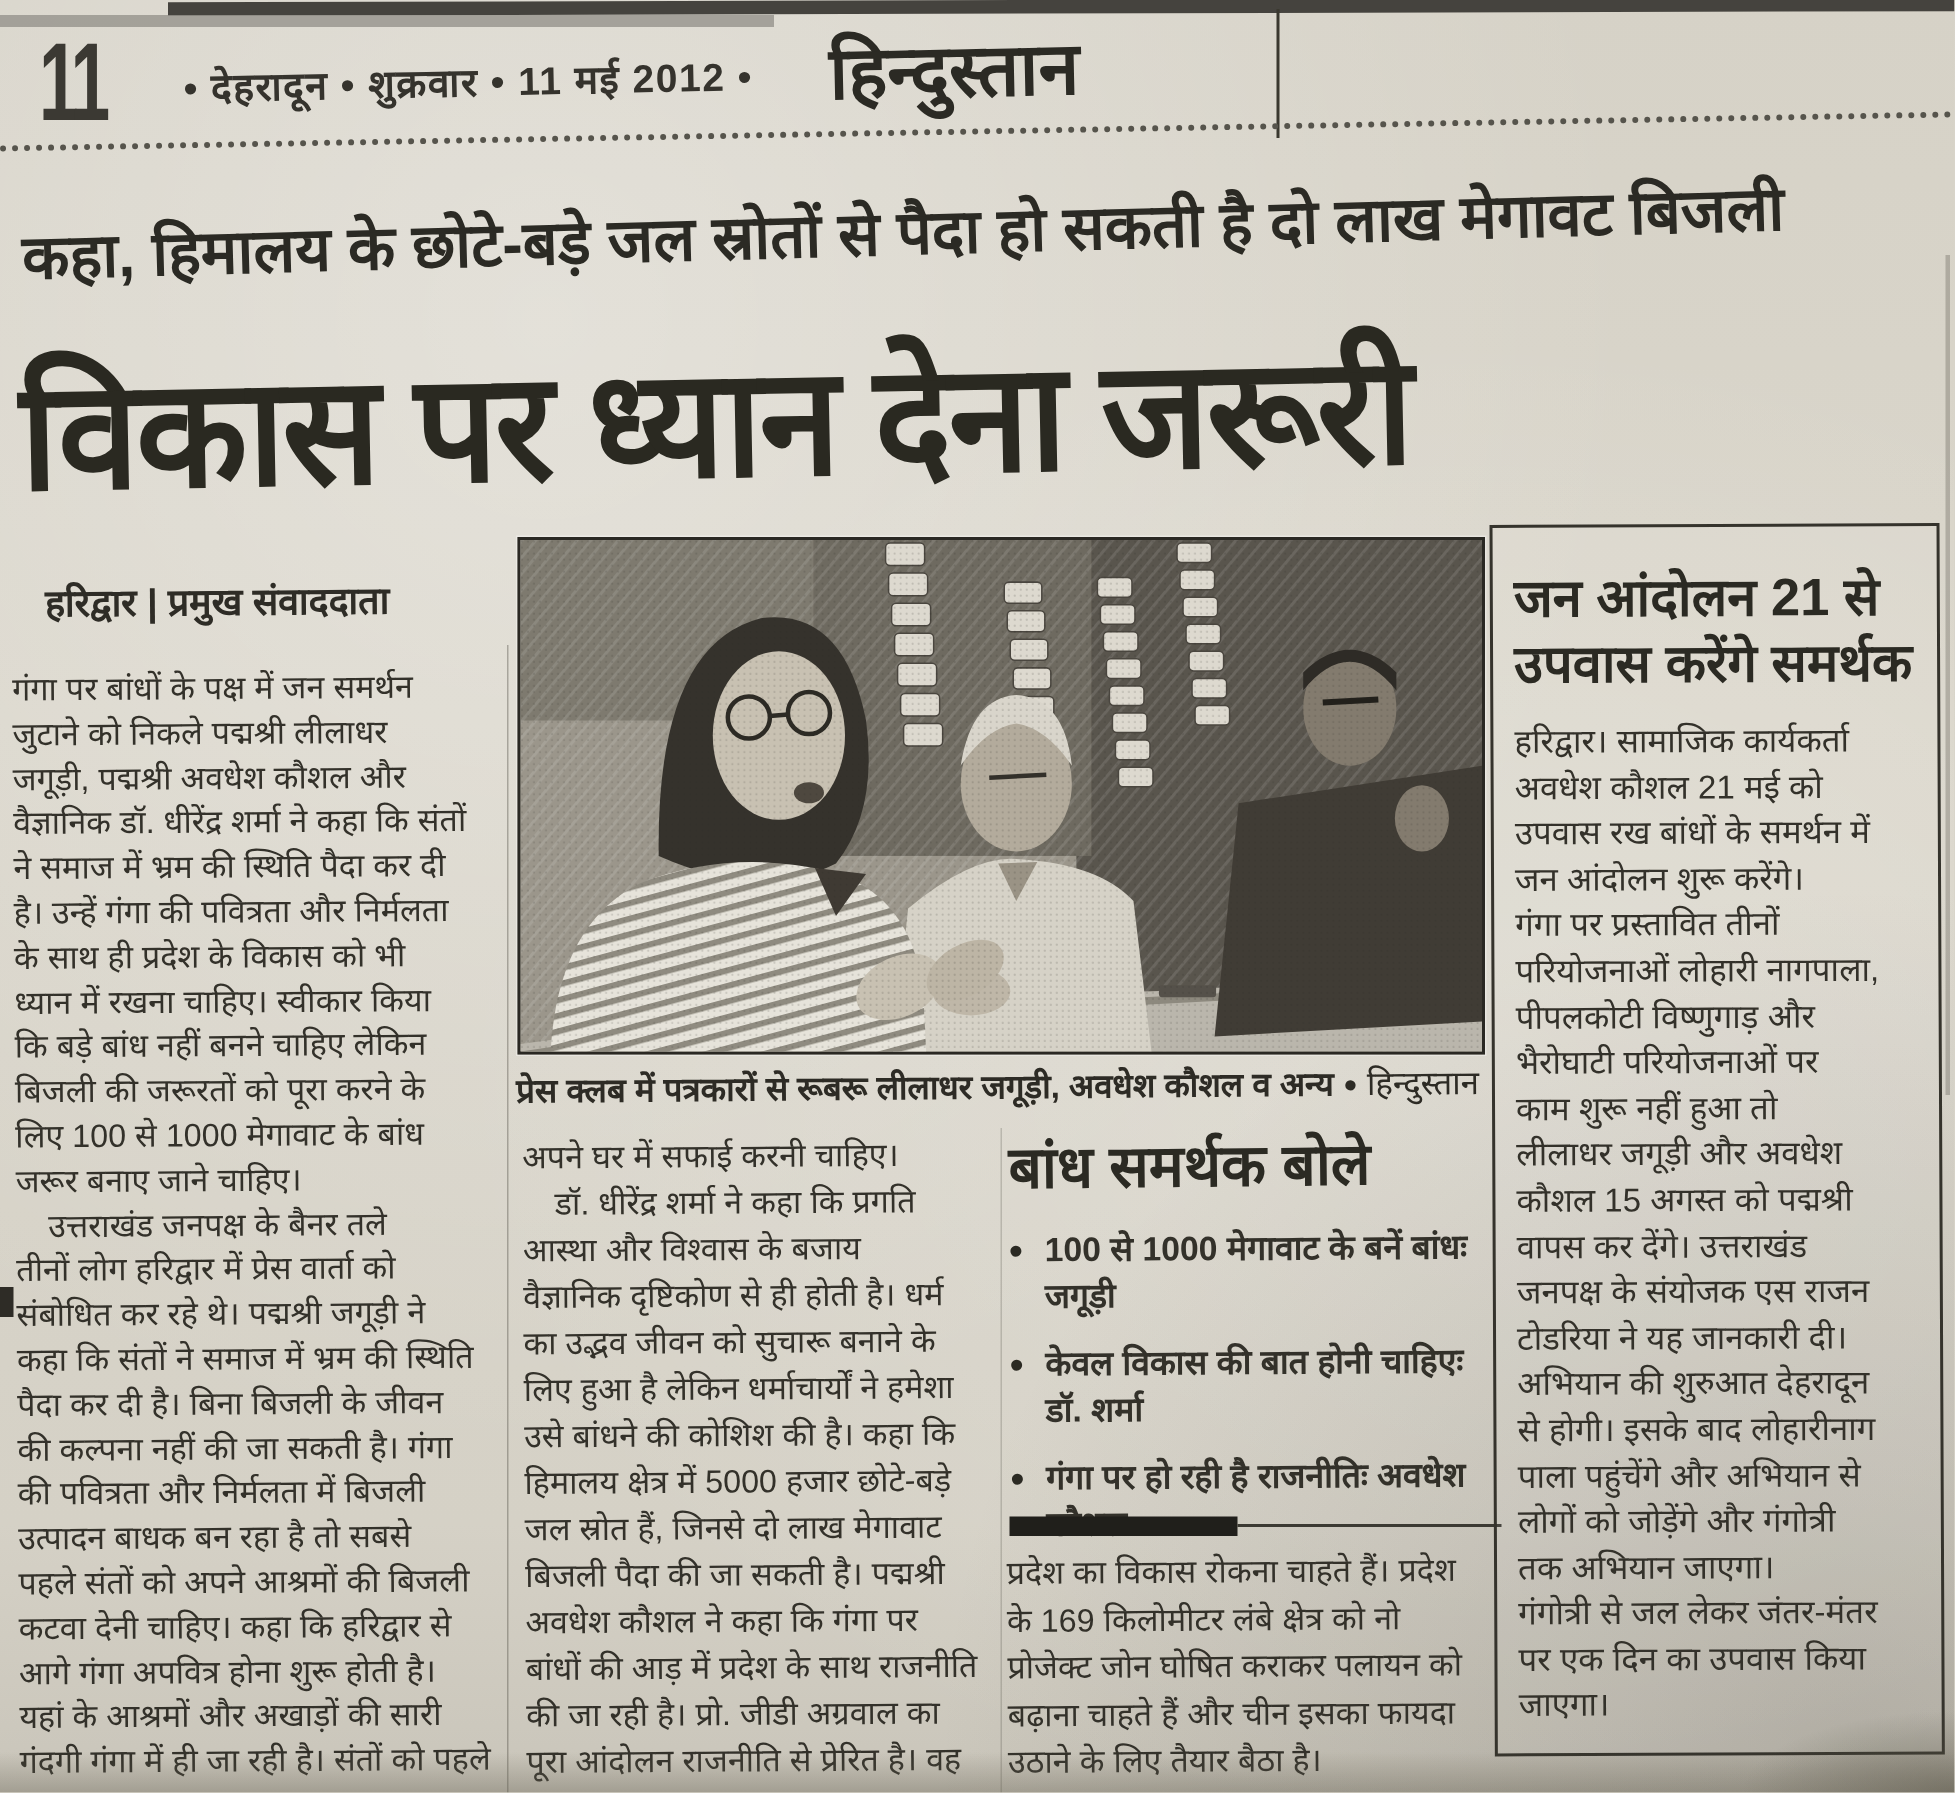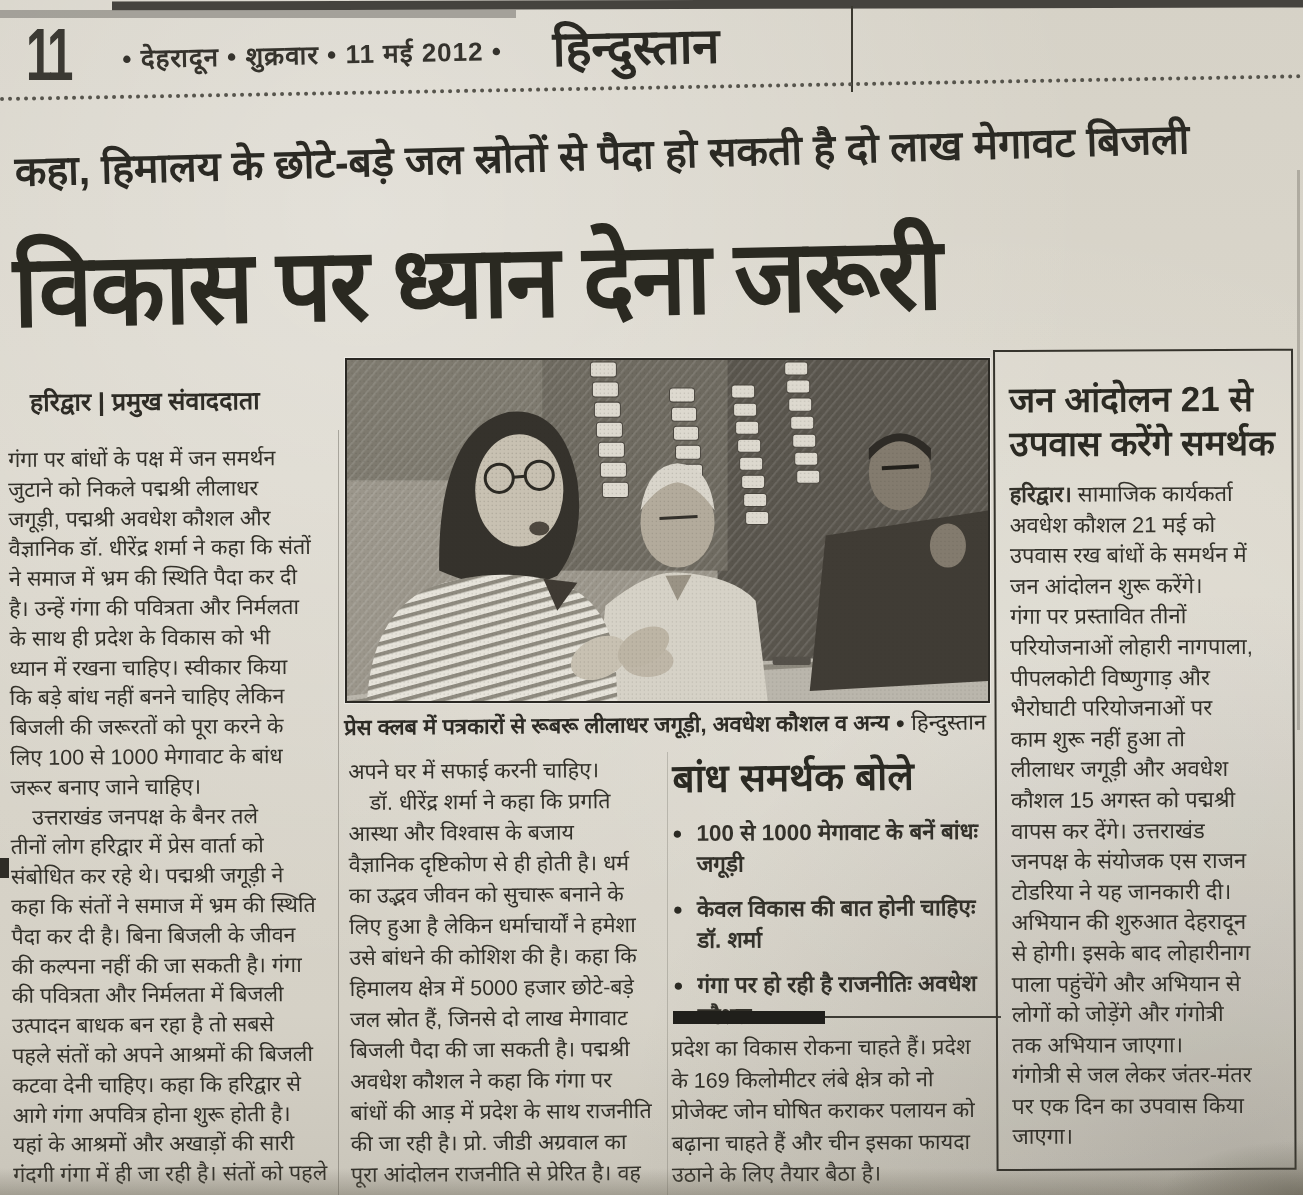--- a/index.html
+++ b/index.html
@@ -46,21 +46,21 @@
   .quote-title{left:672px;top:750px;font-size:39px;font-weight:800;color:#2b2a23;transform:rotate(-.6deg);transform-origin:left top;}
   .quote-list{left:672px;top:818px;width:318px;transform:rotate(-.4deg);transform-origin:left top;}
   .quote-item{display:flex;gap:14px;margin-bottom:14px;font-size:22.5px;line-height:31px;font-weight:bold;color:#33312a;}
   .quote-item .q-bullet{font-size:17px;line-height:31px;color:#2b2a23;}
   .bar-thick{left:673px;top:1011px;width:152px;height:13px;background:#201f1b;}
   .bar-thin{left:825px;top:1016px;width:176px;height:2px;background:#3c3a33;}
   
   .sidebar-box{left:993px;top:350px;width:296px;height:817px;border:2px solid #35332c;background:rgba(255,255,255,.06);transform:rotate(-.25deg);transform-origin:left top;}
   .sidebar-title{position:absolute;left:14px;top:26px;width:268px;font-size:35px;font-weight:800;line-height:44px;color:#2b2a23;white-space:pre-line;}
   .sidebar-body{position:absolute;left:14px;top:128px;width:272px;font-size:22px;line-height:30.6px;color:#33312a;white-space:pre-line;}
-  .sidebar-body b{font-weight:bold;}
+  .sidebar-body b{font-weight:normal;}
   
   .edge-tick{left:0;top:858px;width:9px;height:20px;background:#2e2c26;}
   .right-smudge{left:1297px;top:170px;width:3px;height:560px;background:rgba(50,48,40,.25);}
   .bottom-shadow{left:0;top:1168px;width:1303px;height:27px;background:linear-gradient(180deg,transparent,rgba(105,100,86,.4));}
   .corner-shadow{left:1160px;top:1140px;width:143px;height:55px;background:radial-gradient(ellipse at 100% 100%, rgba(90,86,72,.5), transparent 70%);}
 </style>
 </head>
 <body>
 
 <div class="page">

